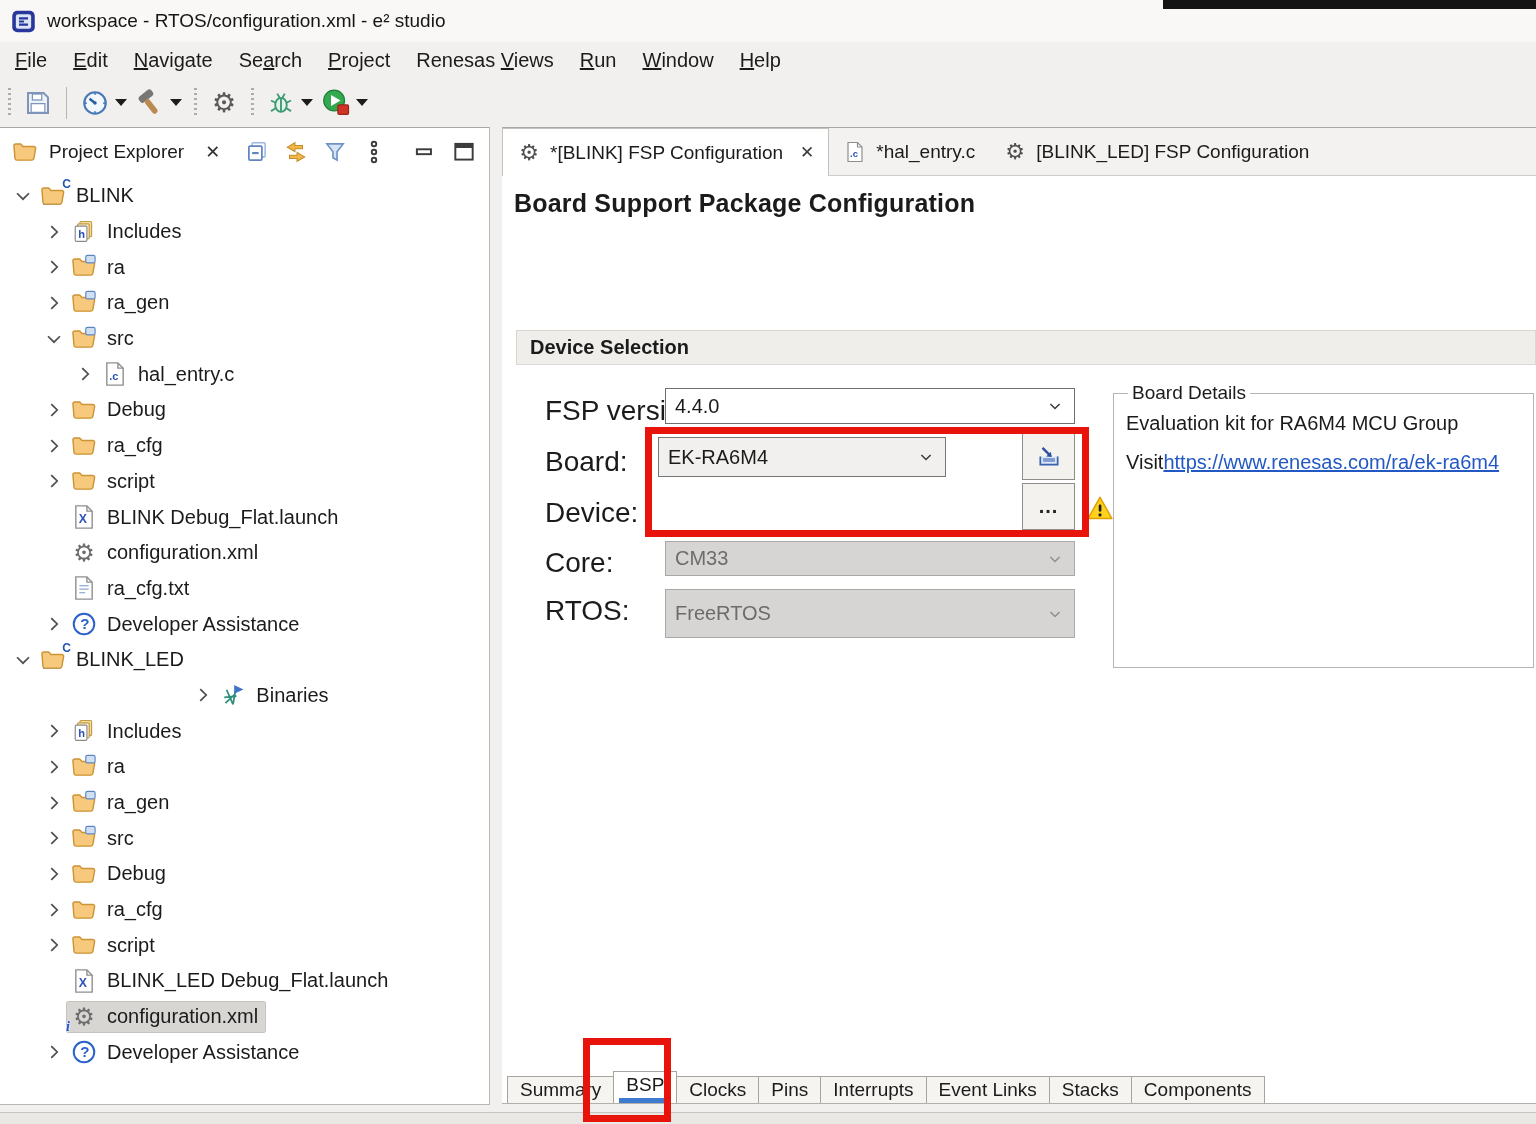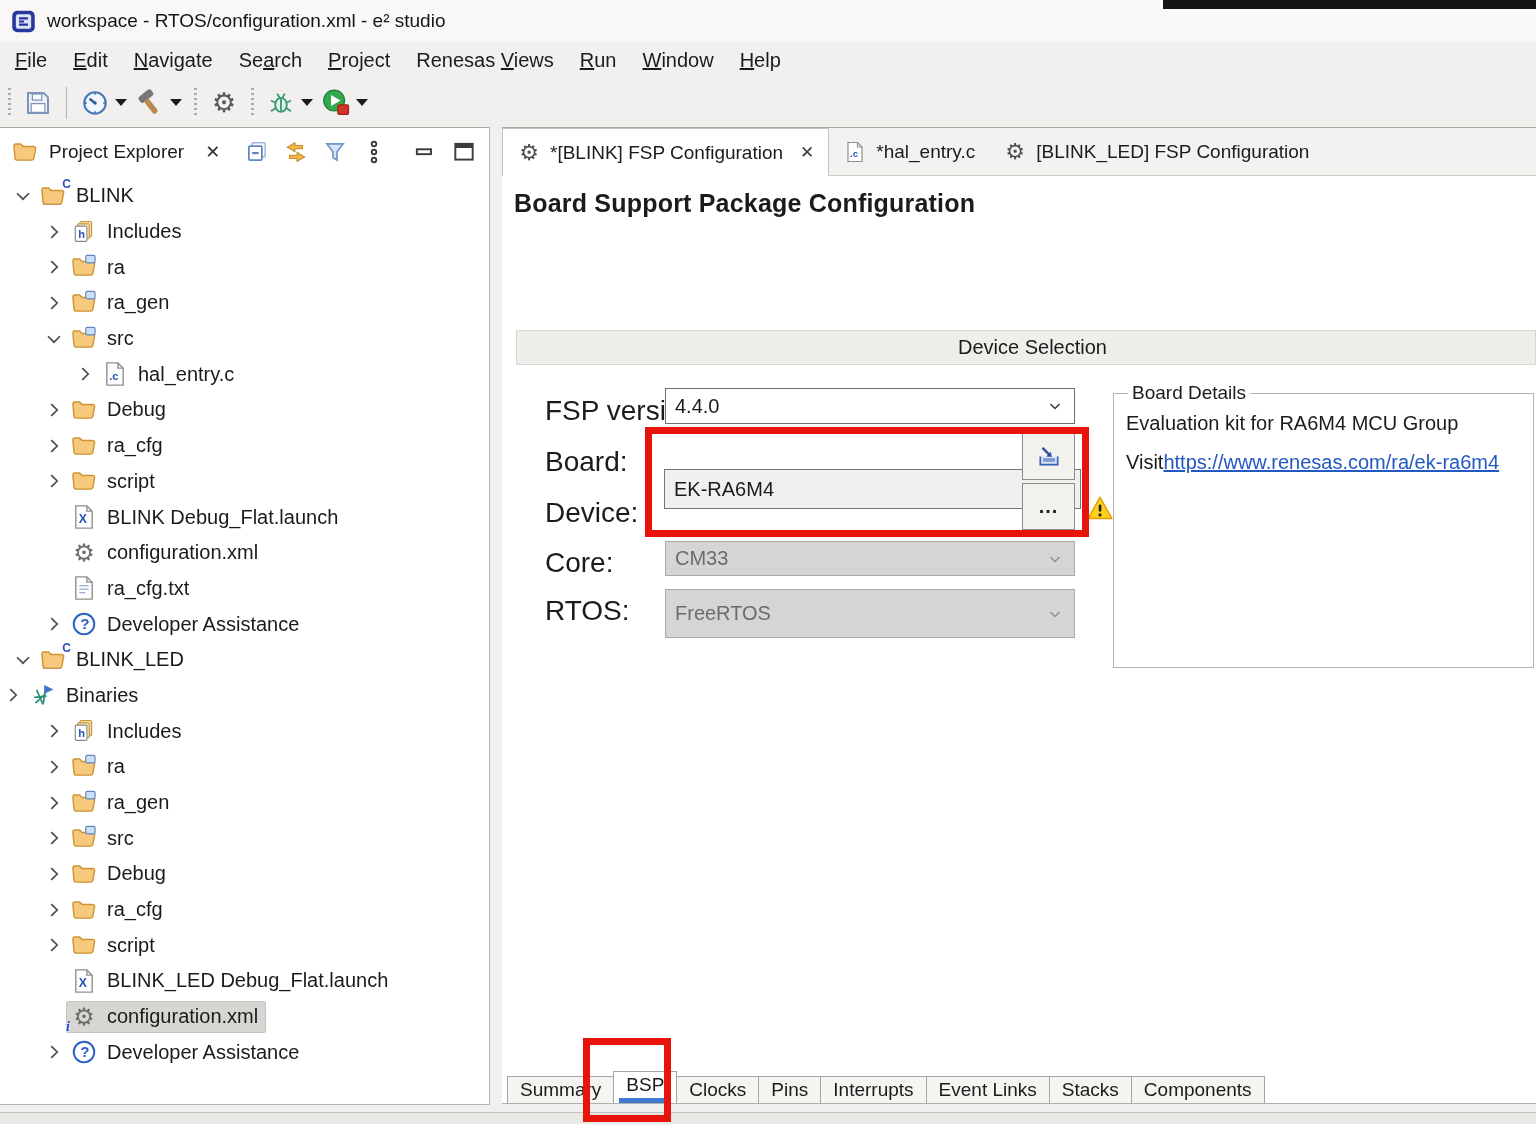--- a/index.html
+++ b/index.html
@@ -48,21 +48,21 @@
                border-top:1px solid #a9a6a2;border-bottom:1px solid #cfccc8;box-sizing:border-box;display:flex;align-items:stretch;}
   .etab{display:flex;align-items:center;gap:9px;padding:0 14px;font-size:19px;position:relative;white-space:nowrap;}
   .etab.active{background:#fff;border:1px solid #c4c1be;border-bottom:none;margin-bottom:-1px;}
   .etab .ex{margin-left:8px;color:#3c3c3c;font-size:17px;}
   .etab-icon{width:24px;height:24px;display:inline-flex;align-items:center;justify-content:center;}
 
   
   .edcontent{position:absolute;left:502px;right:0;top:176px;height:928px;background:#fff;border-bottom:1px solid #b3b0ac;box-sizing:border-box;}
   .heading{position:absolute;left:12px;top:13px;font-size:25px;font-weight:bold;letter-spacing:.2px;}
   .section-band{position:absolute;left:14px;right:0;top:154px;height:35px;background:#efeeeb;border:1px solid #dad7d3;
-                box-sizing:border-box;display:flex;align-items:center;padding-left:13px;font-size:20px;font-weight:normal;justify-content:center;}
+                box-sizing:border-box;display:flex;align-items:center;padding-left:13px;font-size:20px;font-weight:bold;}
   .frm-label{position:absolute;left:43px;font-size:28px;}
   .combo{position:absolute;box-sizing:border-box;border:1px solid #6f6f6f;background:#fff;display:flex;align-items:center;padding:0 9px;font-size:20px;}
   .combo .chev{margin-left:auto;width:20px;height:20px;flex:none;}
   .combo.greyish{background:#f1f0ee;border-color:#767676;}
   .combo.disabled{background:#d7d5d3;border-color:#aaa8a5;color:#6e6c6a;}
   .combo.disabled .chev{opacity:.45;}
   .sqbtn{position:absolute;box-sizing:border-box;border:1px solid #8f8d8a;background:#f3f2ef;display:flex;align-items:center;justify-content:center;font-size:20px;font-weight:bold;color:#222;}
   .sqbtn .bicon{width:26px;height:26px;display:inline-flex;}
   .devinput{position:absolute;box-sizing:border-box;border:1px solid #6f6f6f;background:#fff;font-size:20px;padding:0 9px;font-family:"Liberation Sans",sans-serif;color:#1b1b1b;outline:none;}
   .warn{position:absolute;width:28px;height:28px;}
@@ -447,21 +447,21 @@
           <span class="tic">
             <svg viewBox="0 0 24 24" width="100%" height="100%">
               <path d="M4 19 6 8h14l-2 11z" fill="#cfe0f4" stroke="#5f86c0"></path>
               <path d="M2.5 6.8c0-.9.7-1.6 1.6-1.6h4.2l2 2.1h9.3c1 0 1.7.9 1.5 1.9l-1.5 8.2c-.2.9-1 1.6-1.9 1.6H5.2c-.9 0-1.7-.7-1.8-1.6L2.5 6.8z" fill="#f6c97c" stroke="#cd9334" stroke-width="1.2"></path>
             </svg>
             <span class="badge">C</span>
           </span>
           <span class="tlabel">BLINK_LED</span>
         </span>
       </div>
-      <div class="trow" style="">
+      <div class="trow" style="padding-left: 41px; justify-content: center;">
         <span class="texp">
           <svg viewBox="0 0 24 24" width="100%" height="100%">
             <polyline points="9,5.5 15.5,12 9,18.5" fill="none" stroke="#4f4f4f" stroke-width="1.9"></polyline>
           </svg>
         </span>
         <span class="tinner">
           <span class="tic">
             <svg viewBox="0 0 24 24" width="100%" height="100%">
               <g stroke="#2e8f7a" stroke-width="1.5" fill="none">
                 <path d="M6.5 7.5 12 20M12 20l2-11M4.5 14l10.5-1M5.5 19l8-7.5"></path>
@@ -660,21 +660,21 @@
 
   <span class="frm-label" style="top:219px;">FSP version:</span>
   <div class="combo" style="left:163px;top:212px;width:410px;height:36px;">
     <span>4.4.0</span>
     <span class="chev icon-slot"><svg viewBox="0 0 24 24" width="100%" height="100%">
           <polyline points="6.5,9.5 12,15 17.5,9.5" fill="none" stroke="#3a3a3a" stroke-width="1.8"></polyline>
         </svg></span>
   </div>
 
   <span class="frm-label" style="top:270px;">Board:</span>
-  <div class="combo greyish" style="left:162px;top:261px;width:417px;height:40px;margin-top:32px;">
+  <div class="combo greyish" style="left:156px;top:261px;width:288px;height:40px;">
     <span>EK-RA6M4</span>
     <span class="chev icon-slot"><svg viewBox="0 0 24 24" width="100%" height="100%">
           <polyline points="6.5,9.5 12,15 17.5,9.5" fill="none" stroke="#3a3a3a" stroke-width="1.8"></polyline>
         </svg></span>
   </div>
   <div class="sqbtn" style="left:520px;top:257px;width:53px;height:47px;">
     <span class="bicon icon-slot">
         <svg viewBox="0 0 24 24" width="100%" height="100%">
           <path d="M4 11.5V19h16v-7.5" fill="#dbe5f5" stroke="#3a62b0" stroke-width="1.6"></path>
           <rect x="6.5" y="13" width="11" height="3.5" fill="#7d9bd0"></rect>

